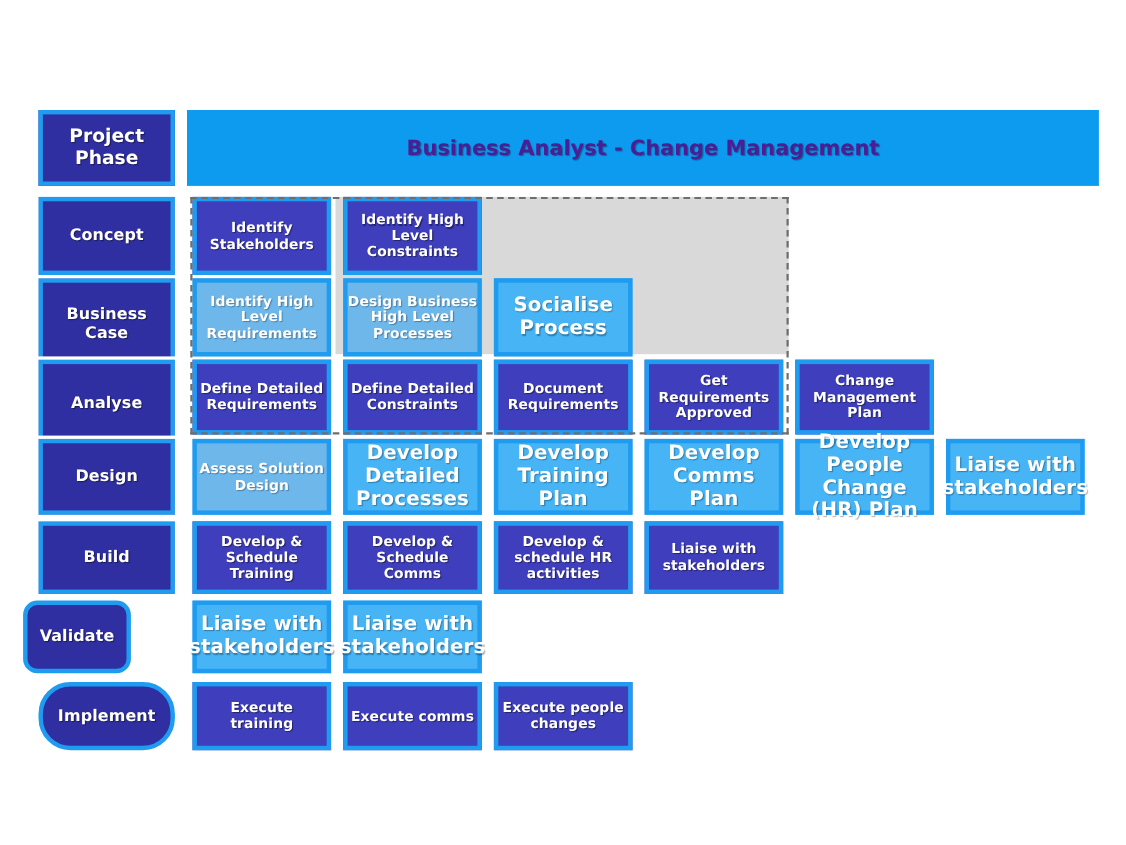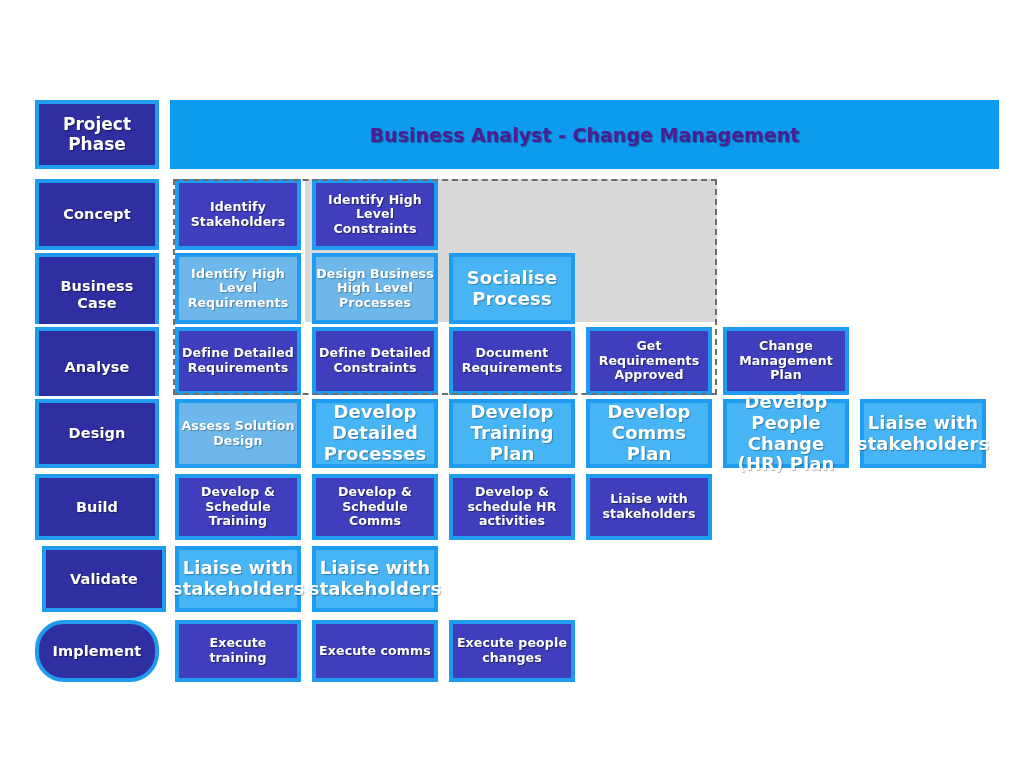--- a/index.html
+++ b/index.html
@@ -160,21 +160,21 @@
       <div class="cell lightB" style="left: 312px; top: 399px; width: 126px; height: 69px;">Develop Detailed Processes</div>
       <div class="cell lightB" style="left: 449px; top: 399px; width: 126px; height: 69px;">Develop Training Plan</div>
       <div class="cell lightB" style="left: 586px; top: 399px; width: 126px; height: 69px;">Develop Comms Plan</div>
       <div class="cell lightB" style="left: 723px; top: 399px; width: 126px; height: 69px;">Develop People Change (HR) Plan</div>
       <div class="cell lightB" style="left: 860px; top: 399px; width: 126px; height: 69px;">Liaise with stakeholders</div>
       <div class="cell phase" style="left: 35px; top: 474px; width: 124px; height: 66px;">Build</div>
       <div class="cell dark" style="left: 175px; top: 474px; width: 126px; height: 66px;">Develop &amp; Schedule Training</div>
       <div class="cell dark" style="left: 312px; top: 474px; width: 126px; height: 66px;">Develop &amp; Schedule Comms</div>
       <div class="cell dark" style="left: 449px; top: 474px; width: 126px; height: 66px;">Develop &amp; schedule HR activities</div>
       <div class="cell dark" style="left: 586px; top: 474px; width: 126px; height: 66px;">Liaise with stakeholders</div>
-      <div class="cell phase" style="left: 42px; top: 546px; width: 124px; height: 66px;">Validate</div>
+      <div class="cell phase" style="left: 21px; top: 546px; width: 98px; height: 66px; border-radius: 13px;">Validate</div>
       <div class="cell lightB" style="left: 175px; top: 546px; width: 126px; height: 66px;">Liaise with stakeholders</div>
       <div class="cell lightB" style="left: 312px; top: 546px; width: 126px; height: 66px;">Liaise with stakeholders</div>
       <div class="cell phase" style="left: 35px; top: 620px; width: 124px; height: 62px; border-radius: 29px;">Implement</div>
       <div class="cell dark" style="left: 175px; top: 620px; width: 126px; height: 62px;">Execute training</div>
       <div class="cell dark" style="left: 312px; top: 620px; width: 126px; height: 62px;">Execute comms</div>
       <div class="cell dark" style="left: 449px; top: 620px; width: 126px; height: 62px;">Execute people changes</div>
     </div>
 
   <div id="dashed-region"></div>
 

